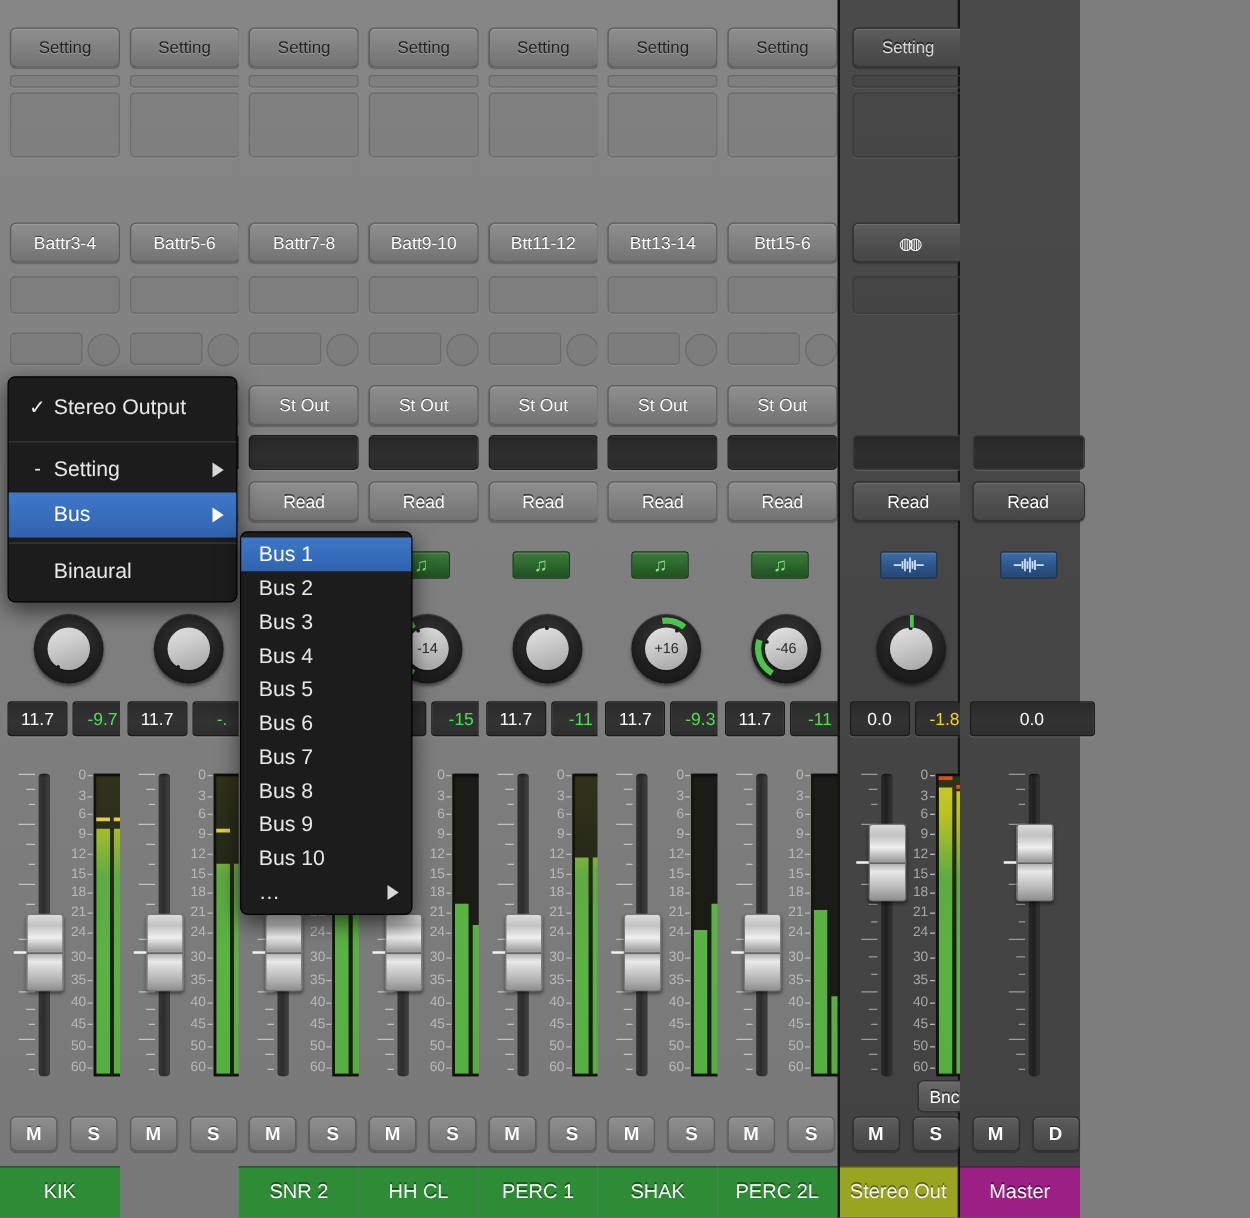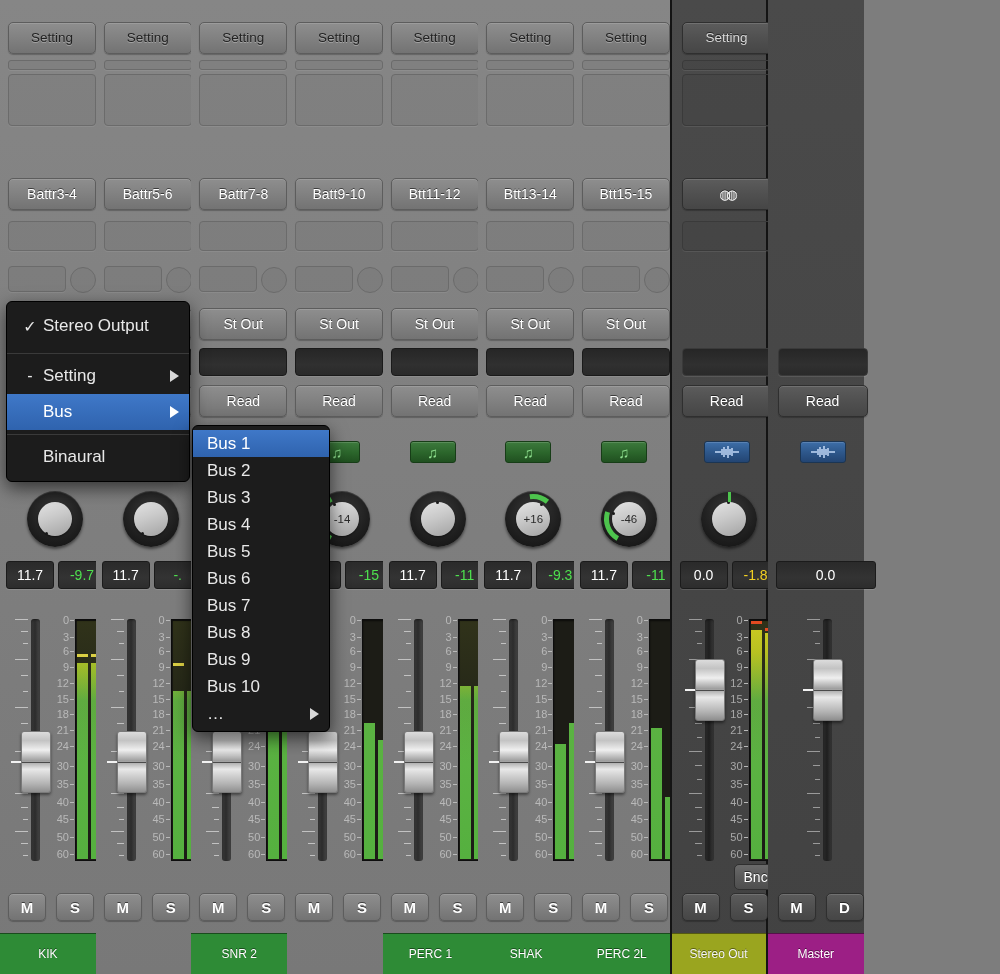--- a/index.html
+++ b/index.html
@@ -180,21 +180,21 @@
     border:1px solid #2f2f2f;
     background:linear-gradient(180deg,#6a6a6a 0%,#5a5a5a 50%,#4e4e4e 100%);
     color:#fff;font-size:14px;display:flex;align-items:center;justify-content:center;
     text-shadow:0 -1px 0 rgba(0,0,0,.55);
   }
 
   
   .nameplate{
     position:absolute;left:0;right:0;bottom:0;height:40px;
     display:flex;align-items:center;justify-content:center;
-    color:#fff;font-size:12px;
+    color:#fff;font-size:16px;
     text-shadow:0 -1px 0 rgba(0,0,0,.45);
     border-top:1px solid rgba(0,0,0,.45);
   }
 
   
   .menu{
     position:absolute;
     background:#1c1c1c;
     border:1px solid #000;
     border-radius:6px;
@@ -589,20 +589,21 @@
               <div class="bar lo" style="left: 1px; height: 136px;">
                 <div class="fill" style="height: 240px; top: auto; bottom: 0px;"></div>
               </div>
               <div class="bar lo" style="left: 15px; height: 119px;">
                 <div class="fill" style="height: 240px; top: auto; bottom: 0px;"></div>
               </div>
             </div>
           </div>
           <div class="msbtn" style="left: 8px; top: 893px; width: 38px; height: 28px;">M</div>
           <div class="msbtn" style="left: 56px; top: 893px; width: 38px; height: 28px;">S</div>
+          <div class="nameplate" style="background: rgb(46, 139, 54);">HH CL</div>
         </div>
       </div>
       <div class="strip">
         <div class="inner">
           <div class="btn setting" style="left: 8px; top: 22px; width: 88px; height: 32px;">Setting</div>
           <div class="slot thin" style="left: 8px; top: 60px; width: 88px; height: 10px;"></div>
           <div class="slot" style="left: 8px; top: 74px; width: 88px; height: 52px;"></div>
           <div class="btn" style="left: 8px; top: 178px; width: 88px; height: 32px;">Btt11-12</div>
           <div class="slot" style="left: 8px; top: 221px; width: 88px; height: 30px;"></div>
           <div class="slot" style="left: 8px; top: 266px; width: 58px; height: 26px;"></div>
@@ -784,21 +785,21 @@
           <div class="msbtn" style="left: 8px; top: 893px; width: 38px; height: 28px;">M</div>
           <div class="msbtn" style="left: 56px; top: 893px; width: 38px; height: 28px;">S</div>
           <div class="nameplate" style="background: rgb(46, 139, 54);">SHAK</div>
         </div>
       </div>
       <div class="strip">
         <div class="inner">
           <div class="btn setting" style="left: 8px; top: 22px; width: 88px; height: 32px;">Setting</div>
           <div class="slot thin" style="left: 8px; top: 60px; width: 88px; height: 10px;"></div>
           <div class="slot" style="left: 8px; top: 74px; width: 88px; height: 52px;"></div>
-          <div class="btn" style="left: 8px; top: 178px; width: 88px; height: 32px;">Btt15-15</div>
+          <div class="btn" style="left: 8px; top: 178px; width: 88px; height: 32px;">Btt15-6</div>
           <div class="slot" style="left: 8px; top: 221px; width: 88px; height: 30px;"></div>
           <div class="slot" style="left: 8px; top: 266px; width: 58px; height: 26px;"></div>
           <div class="circle" style="left: 70px; top: 267px; width: 26px; height: 26px;"></div>
           <div class="btn" style="left: 8px; top: 308px; width: 88px; height: 32px;">St Out</div>
           <div class="slot black" style="left: 8px; top: 348px; width: 88px; height: 28px;"></div>
           <div class="btn" style="left: 8px; top: 385px; width: 88px; height: 32px;">Read</div>
           <div class="grpbtn" style="left: 27px; top: 441px; width: 46px; height: 22px;">♫</div>
           <div class="knob" style="left: 27px; top: 491px; width: 56px; height: 56px;">
             <div class="ring"></div>
             <svg class="arcsvg" viewBox="0 0 56 56">

